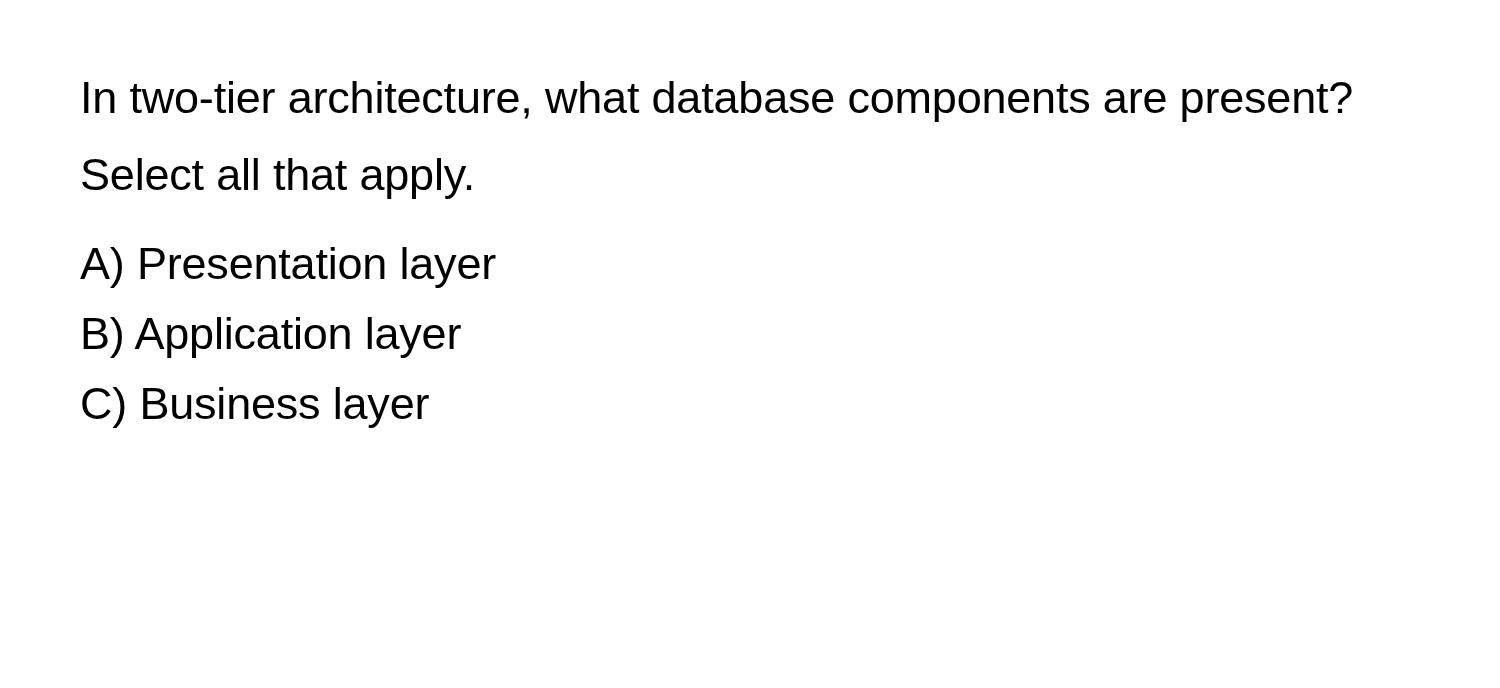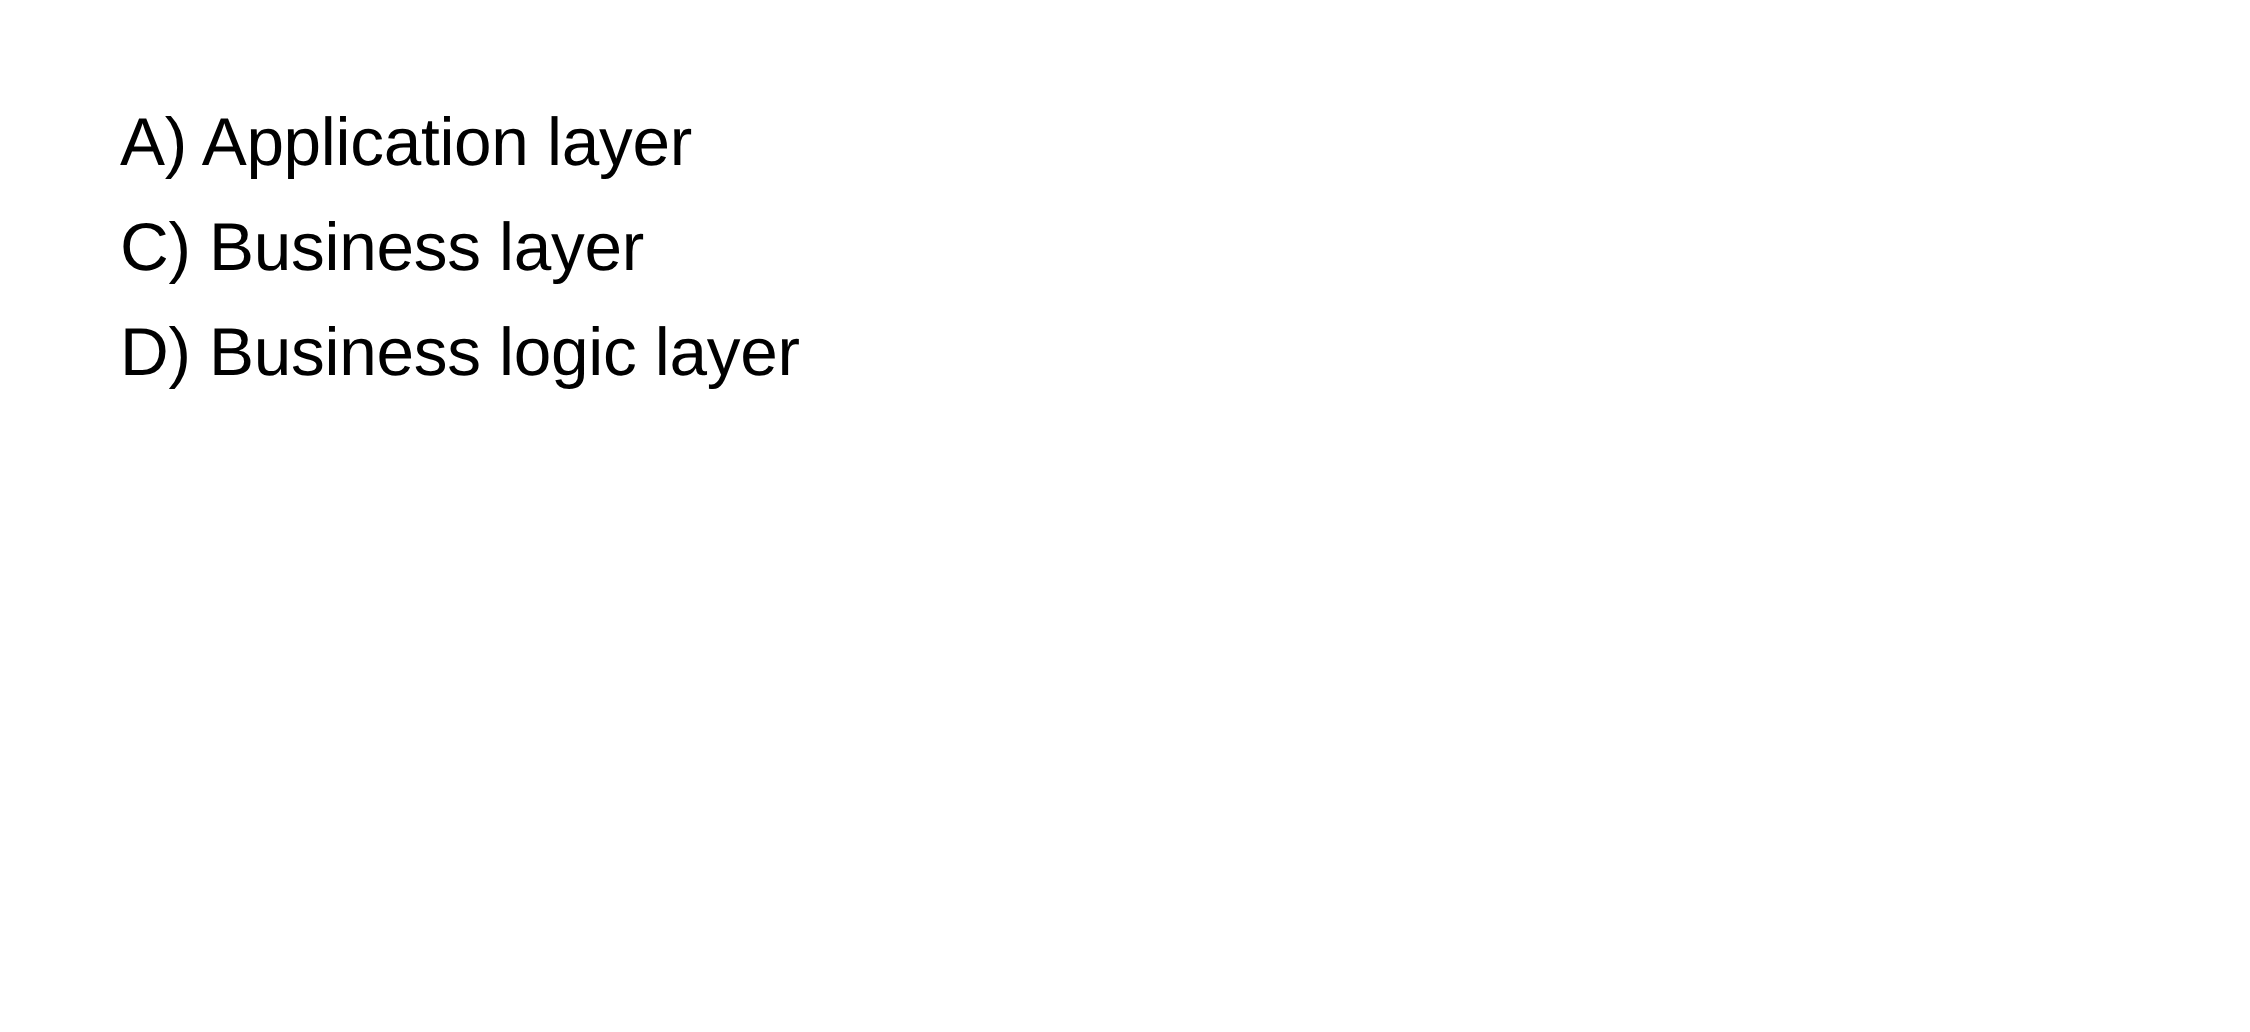--- a/index.html
+++ b/index.html
@@ -29,27 +29,28 @@
       font-size: 45px;
       line-height: 1.55;
       font-weight: 400;
       letter-spacing: -0.2px;
     }
   </style>
 </head>
 <body>
 
 <div class="question-container">
+  <p class="question-text">In two-tier architecture, what database components are present? Select all that apply.</p>
   <ul class="options-list">
     <li class="option-item">
       <span>A)</span>
+      <span>Presentation layer</span>
+    </li>
+    <li class="option-item">
+      <span>B)</span>
       <span>Application layer</span>
     </li>
     <li class="option-item">
       <span>C)</span>
       <span>Business layer</span>
     </li>
-    <li class="option-item">
-      <span>D)</span>
-      <span>Business logic layer</span>
-    </li>
   </ul>
 </div>
 
 </body></html>

